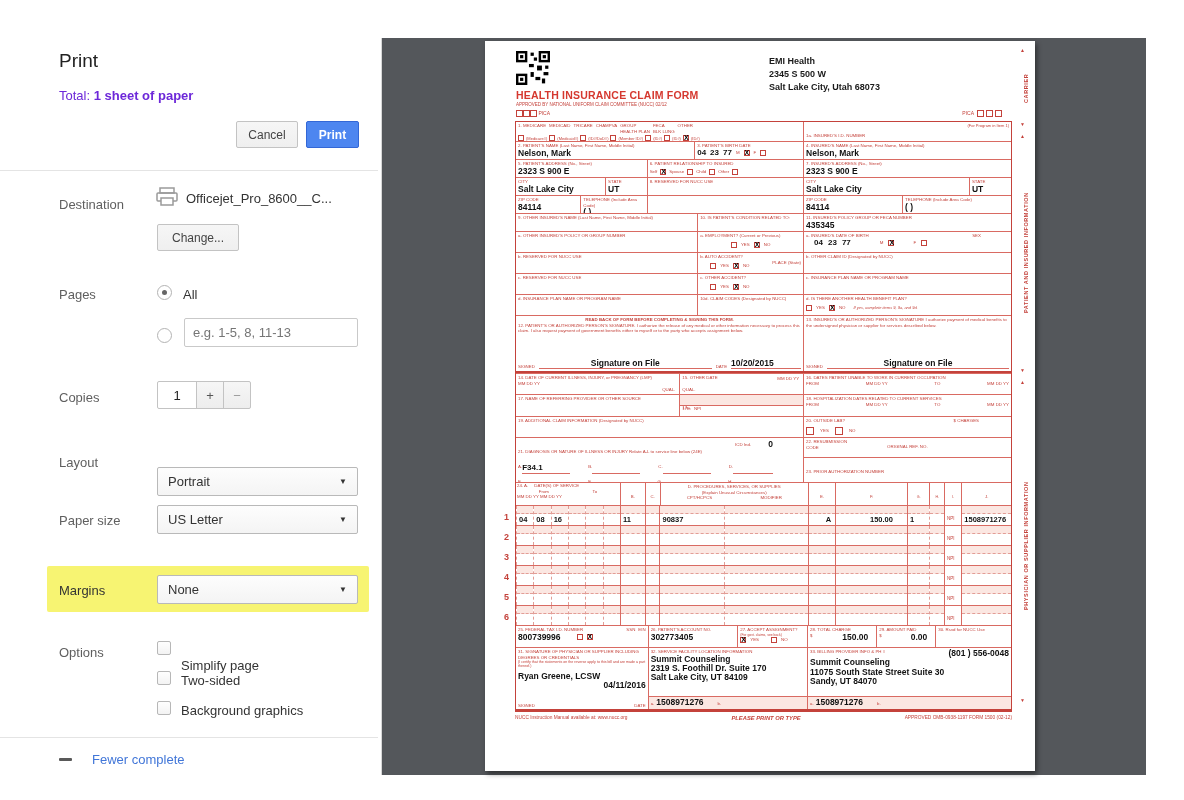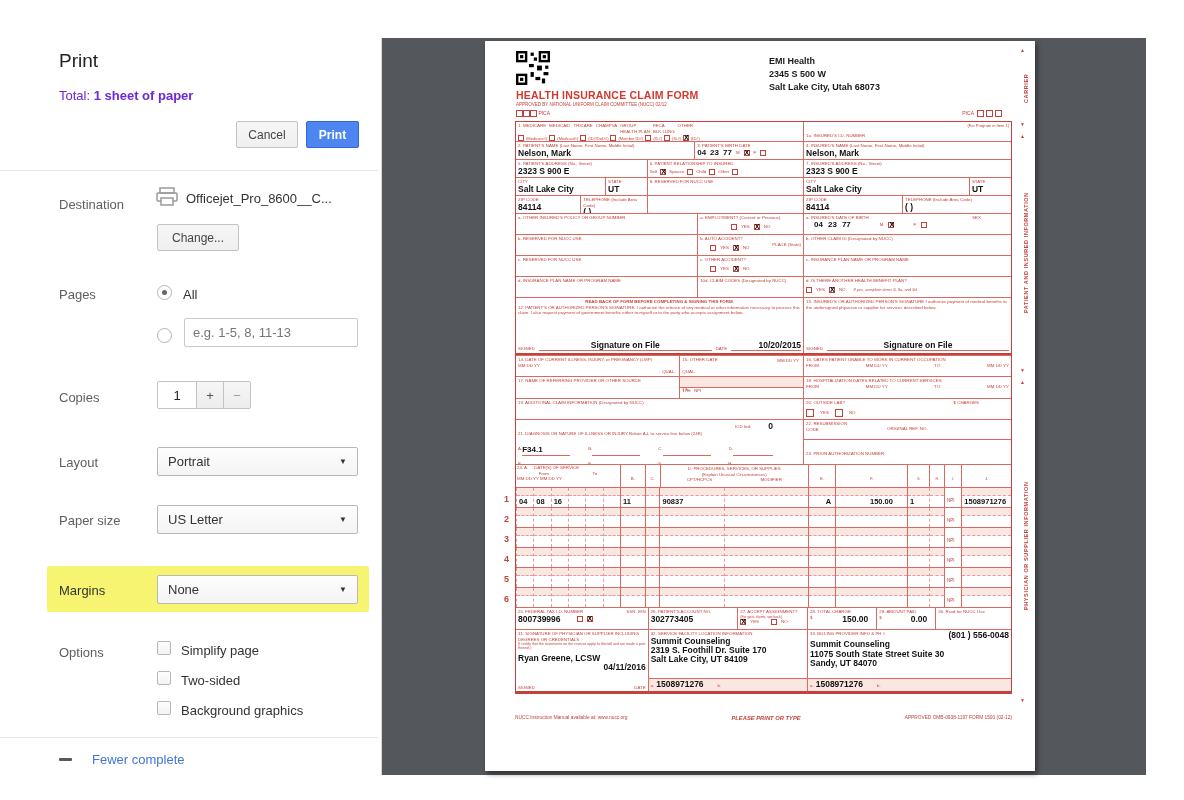--- a/index.html
+++ b/index.html
@@ -119,41 +119,41 @@
   <div class="radio-lab" style="left:183px;top:287px">All</div>
   <div class="radio" style="left:157px;top:328px"></div>
   <input class="txtinput" placeholder="e.g. 1-5, 8, 11-13" style="">
 
   <div class="rowlabel" style="top:390px">Copies</div>
   <div class="step num">1</div>
   <div class="step plus">+</div>
   <div class="step minus">−</div>
 
   <div class="rowlabel" style="top:455px">Layout</div>
-  <div class="dd" style="top:447px">
+  <div class="dd" style="top:467px">
     <span>Portrait</span>
     <span class="caret">▼</span>
   </div>
 
   <div class="rowlabel" style="top:513px">Paper size</div>
   <div class="dd" style="top:505px">
     <span>US Letter</span>
     <span class="caret">▼</span>
   </div>
 
   <div class="hl" style="background: rgb(247, 244, 114);"></div>
   <div class="rowlabel" style="top:583px;color:#333">Margins</div>
   <div class="dd" style="top:575px">
     <span>None</span>
     <span class="caret">▼</span>
   </div>
 
   <div class="rowlabel" style="top:645px">Options</div>
   <div class="chk" style="top:641px"></div>
-  <div class="chk-lab" style="top:643px">Simplify page</div>
+  <div class="chk-lab" style="top:658px">Simplify page</div>
   <div class="chk" style="top:671px"></div>
   <div class="chk-lab" style="top:673px">Two-sided</div>
   <div class="chk" style="top:701px"></div>
   <div class="chk-lab" style="top:703px">Background graphics</div>
 
   <div class="hdiv" style="top:737px"></div>
   <div class="minusbar"></div>
   <div class="fewer">Fewer complete</div>
 </div>
 
@@ -323,20 +323,32 @@
       <div class="fc" style="width:20%">
         <div class="lbl">ZIP CODE</div>
             <div class="v big">84114</div>
       </div>
       <div class="fc" style="width:22%">
         <div class="lbl">TELEPHONE (Include Area Code)</div>
             <div class="v big">(         )</div>
       </div>
     </div>
 
+    <div class="fr" style="height:18px">
+      <div class="fc" style="width:36.6%">
+            <div class="lbl">9. OTHER INSURED'S NAME (Last Name, First Name, Middle Initial)</div>
+          </div>
+      <div class="fc" style="width:21.4%">
+            <div class="lbl">10. IS PATIENT'S CONDITION RELATED TO:</div>
+          </div>
+      <div class="fc" style="width:42%">
+        <div class="lbl">11. INSURED'S POLICY GROUP OR FECA NUMBER</div>
+            <div class="v big">435345</div>
+      </div>
+    </div>
 
     <div class="fr" style="height:21px">
       <div class="fc" style="width:36.6%">
             <div class="lbl">a. OTHER INSURED'S POLICY OR GROUP NUMBER</div>
           </div>
       <div class="fc" style="width:21.4%">
         <div class="lbl">a. EMPLOYMENT? (Current or Previous)</div>
         <div style="display:flex;gap:4px;justify-content:center;align-items:center;margin-top:3px">
           <span class="cbx"></span>
               <span class="inlbl">YES</span>
@@ -426,21 +438,21 @@
     </div>
 
     <div class="fr" style="height:56px">
       <div class="fc" style="width:58%">
         <div class="lbl" style="text-align:center;font-weight:bold">READ BACK OF FORM BEFORE COMPLETING &amp; SIGNING THIS FORM.</div>
         <div class="lbl">12. PATIENT'S OR AUTHORIZED PERSON'S SIGNATURE. I authorize the release of any medical or other information necessary to process this claim. I also request payment of government benefits either to myself or to the party who accepts assignment below.</div>
         <div style="position:absolute;bottom:2px;left:2px;right:2px;display:flex;align-items:flex-end">
           <span class="inlbl">SIGNED</span>
           <span class="v big dashline" style="flex:1;margin:0 4px;text-align:center">Signature on File</span>
           <span class="inlbl">DATE</span>
-          <span class="v big dashline" style="width:70px;margin-left:4px;text-align:right">10/20/2015</span>
+          <span class="v big dashline" style="width:70px;margin-left:4px;text-align:left">10/20/2015</span>
         </div>
       </div>
       <div class="fc" style="width:42%">
         <div class="lbl">13. INSURED'S OR AUTHORIZED PERSON'S SIGNATURE I authorize payment of medical benefits to the undersigned physician or supplier for services described below.</div>
         <div style="position:absolute;bottom:2px;left:2px;right:2px;display:flex;align-items:flex-end">
           <span class="inlbl">SIGNED</span>
           <span class="v big dashline" style="flex:1;margin-left:4px;text-align:center">Signature on File</span>
         </div>
       </div>
     </div>

